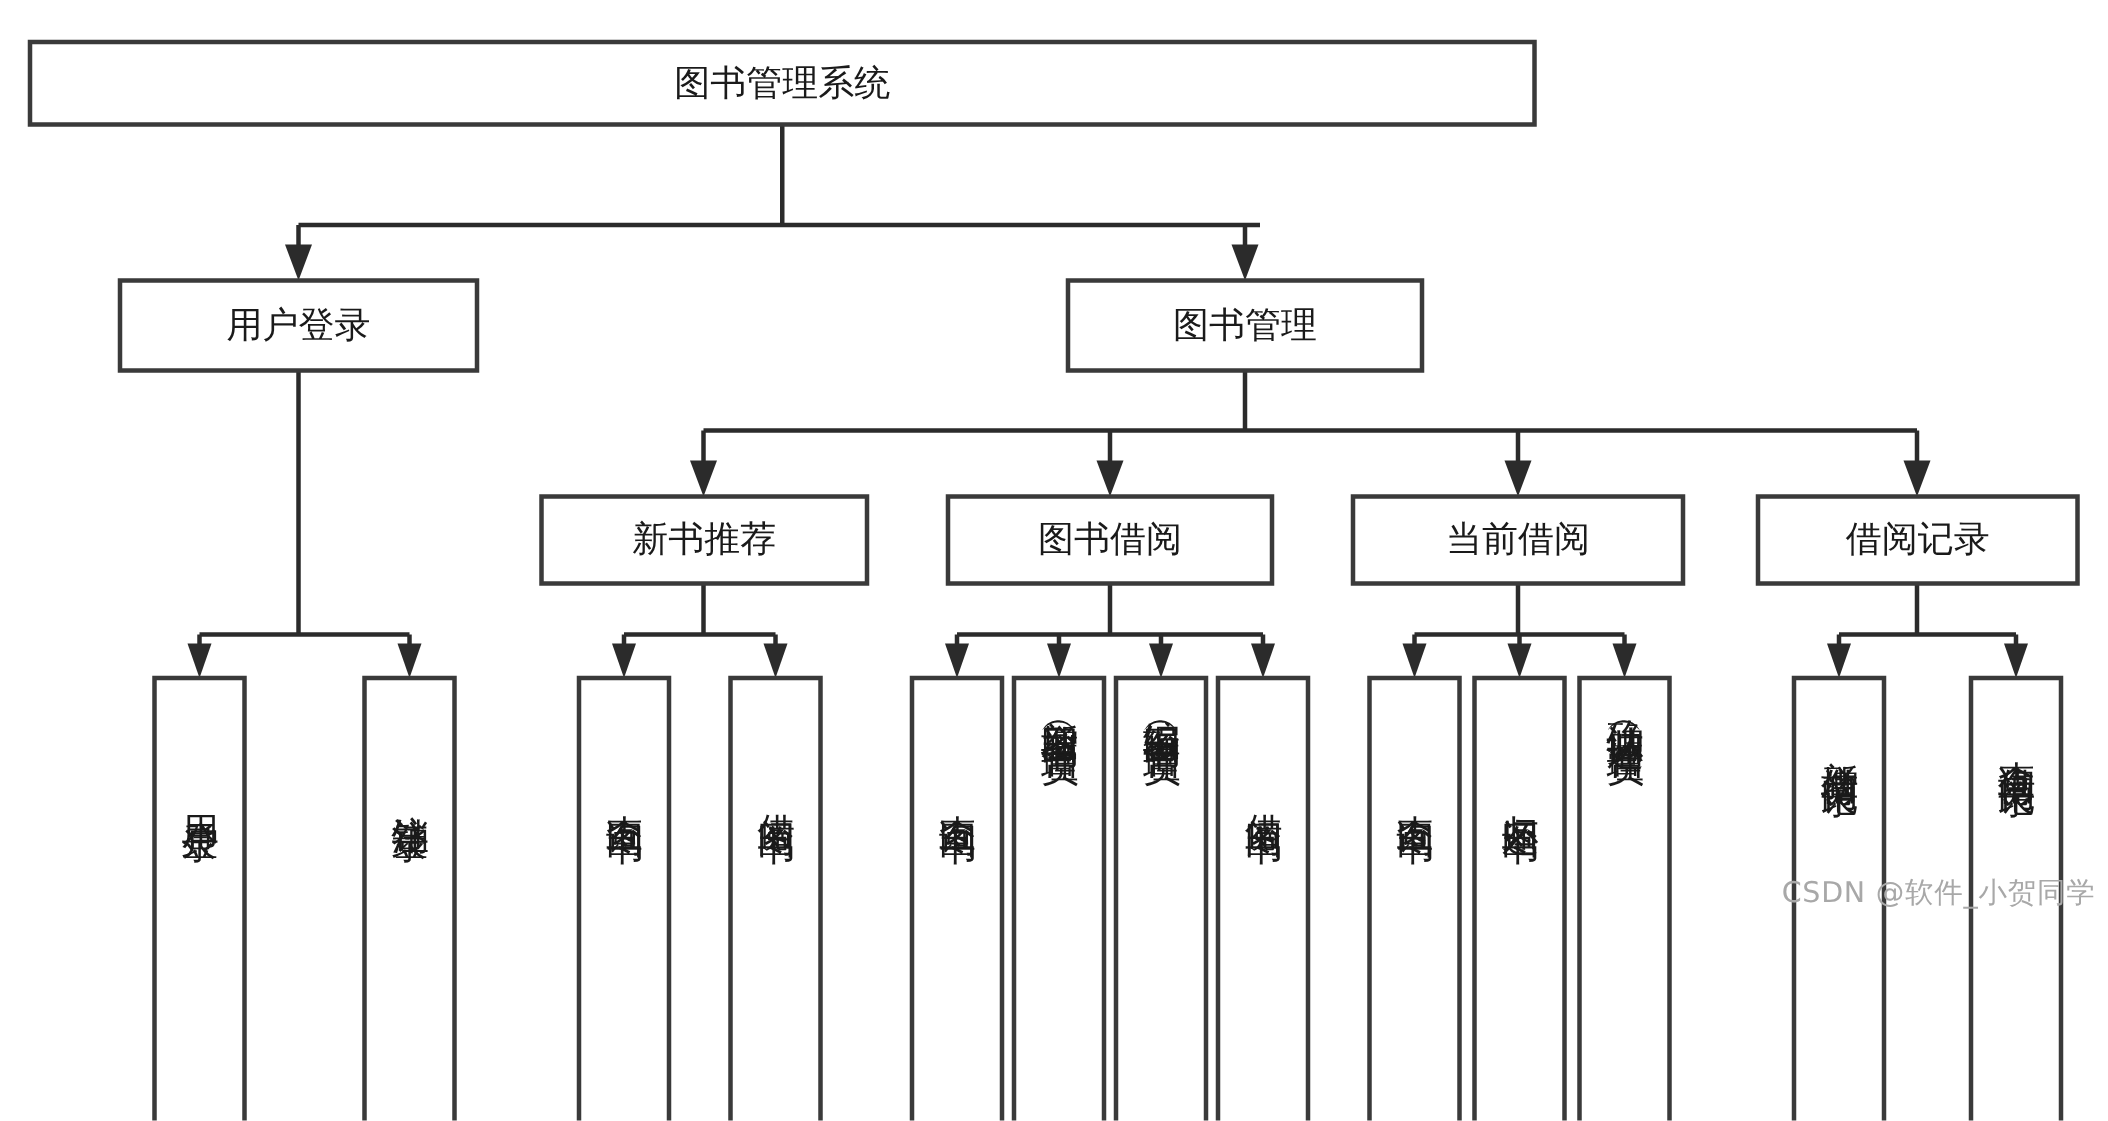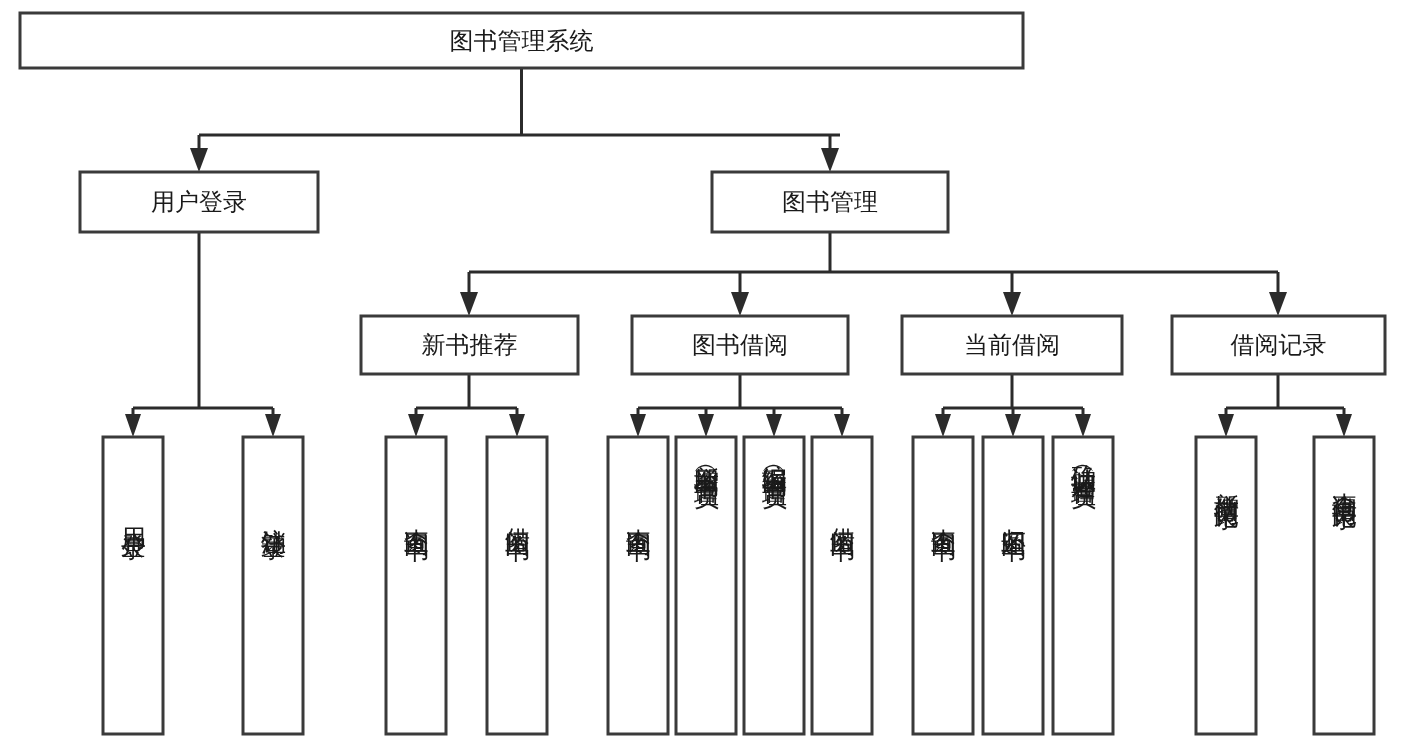--- a/index.html
+++ b/index.html
@@ -10,21 +10,21 @@
   body {
     width: 1405px;
     height: 747px;
     font-family: "DejaVu Sans", "Liberation Sans", sans-serif;
     overflow: hidden;
     position: relative;
   }
   #diagram-root {
     position: absolute;
     left: 0;
-    top: 0;
+    top: 15px;
     width: 1405px;
     height: 599px;
   }
   svg.flow {
     display: block;
     width: 1405px;
     height: 747px;
   }
   .nodebox {
     fill: #ffffff;
@@ -235,13 +235,14 @@
   <div class="vlabel-wrap" style="left:1053px; top:437px; width:60px; height:297px;">
     <span class="vlabel" style="margin-top:8px;">确认归还（管理员）</span>
   </div>
   <div class="vlabel-wrap" style="left:1196px; top:437px; width:60px; height:297px;">
     <span class="vlabel" style="margin-top:35px;">新增借阅记录</span>
   </div>
   <div class="vlabel-wrap" style="left:1314px; top:437px; width:60px; height:297px;">
     <span class="vlabel" style="margin-top:35px;">查询借阅记录</span>
   </div>
 
+  <div class="watermark">CSDN @软件_小贺同学</div>
 </div>
 
 </body></html>

